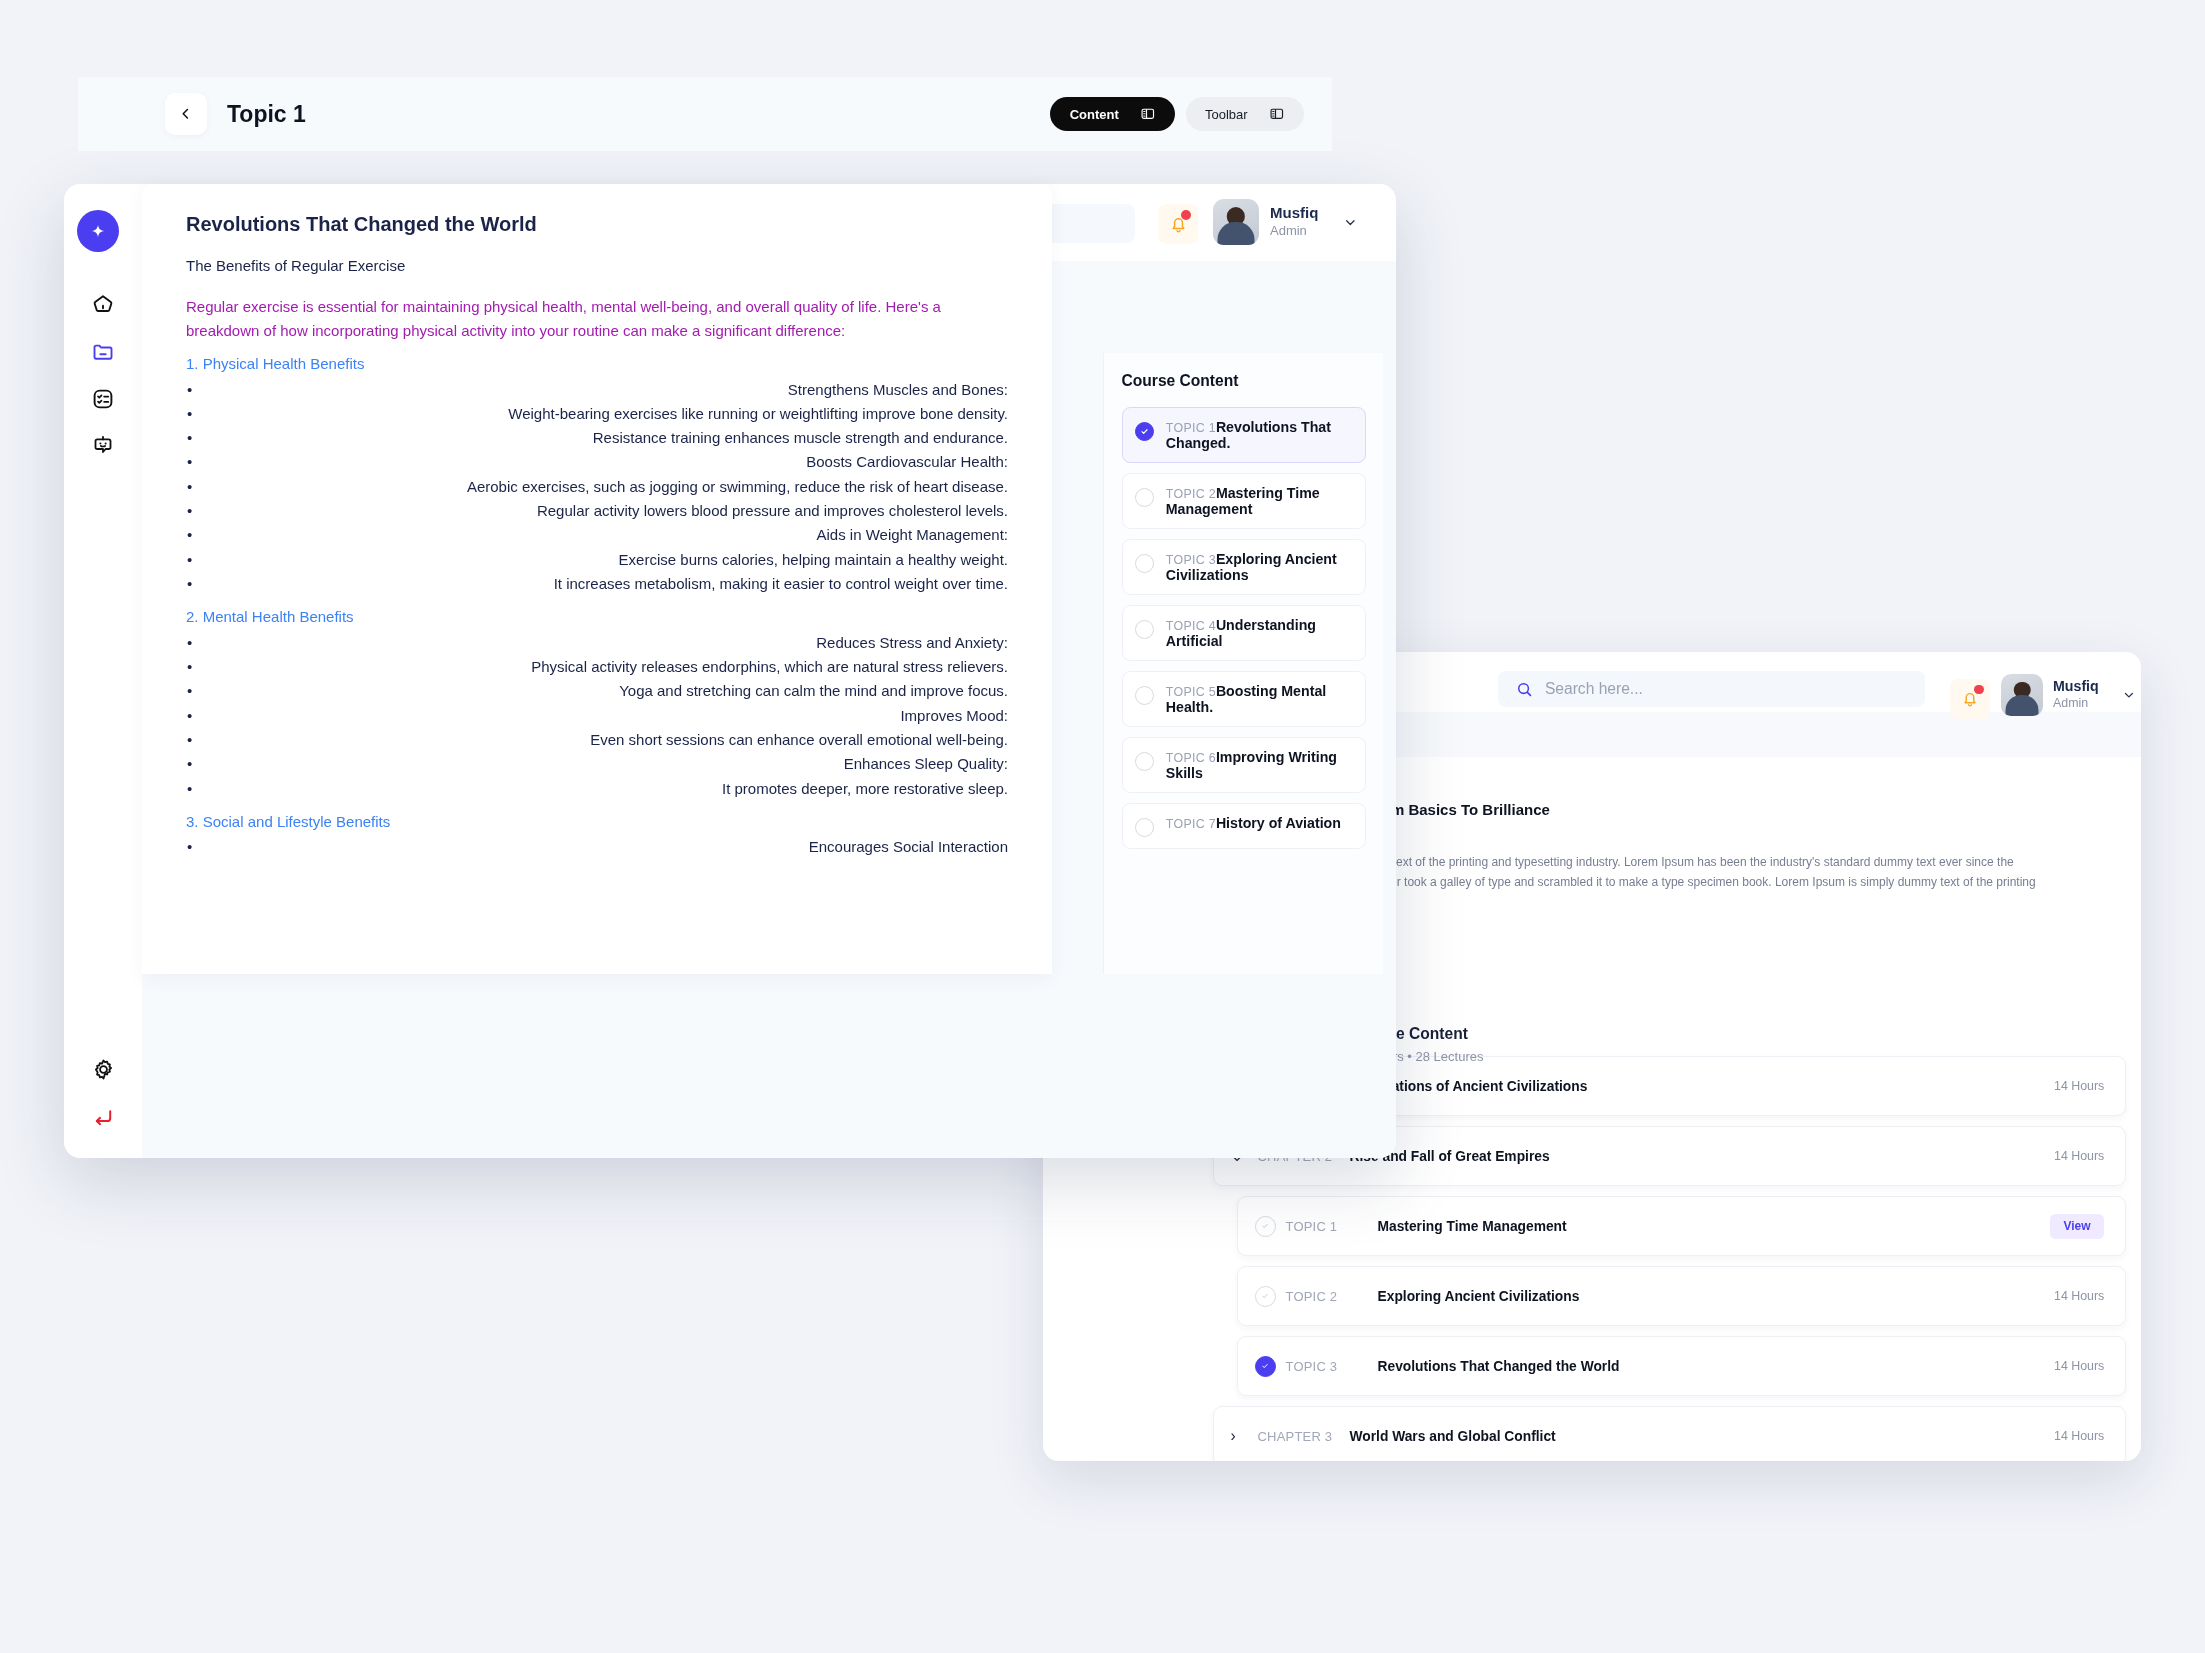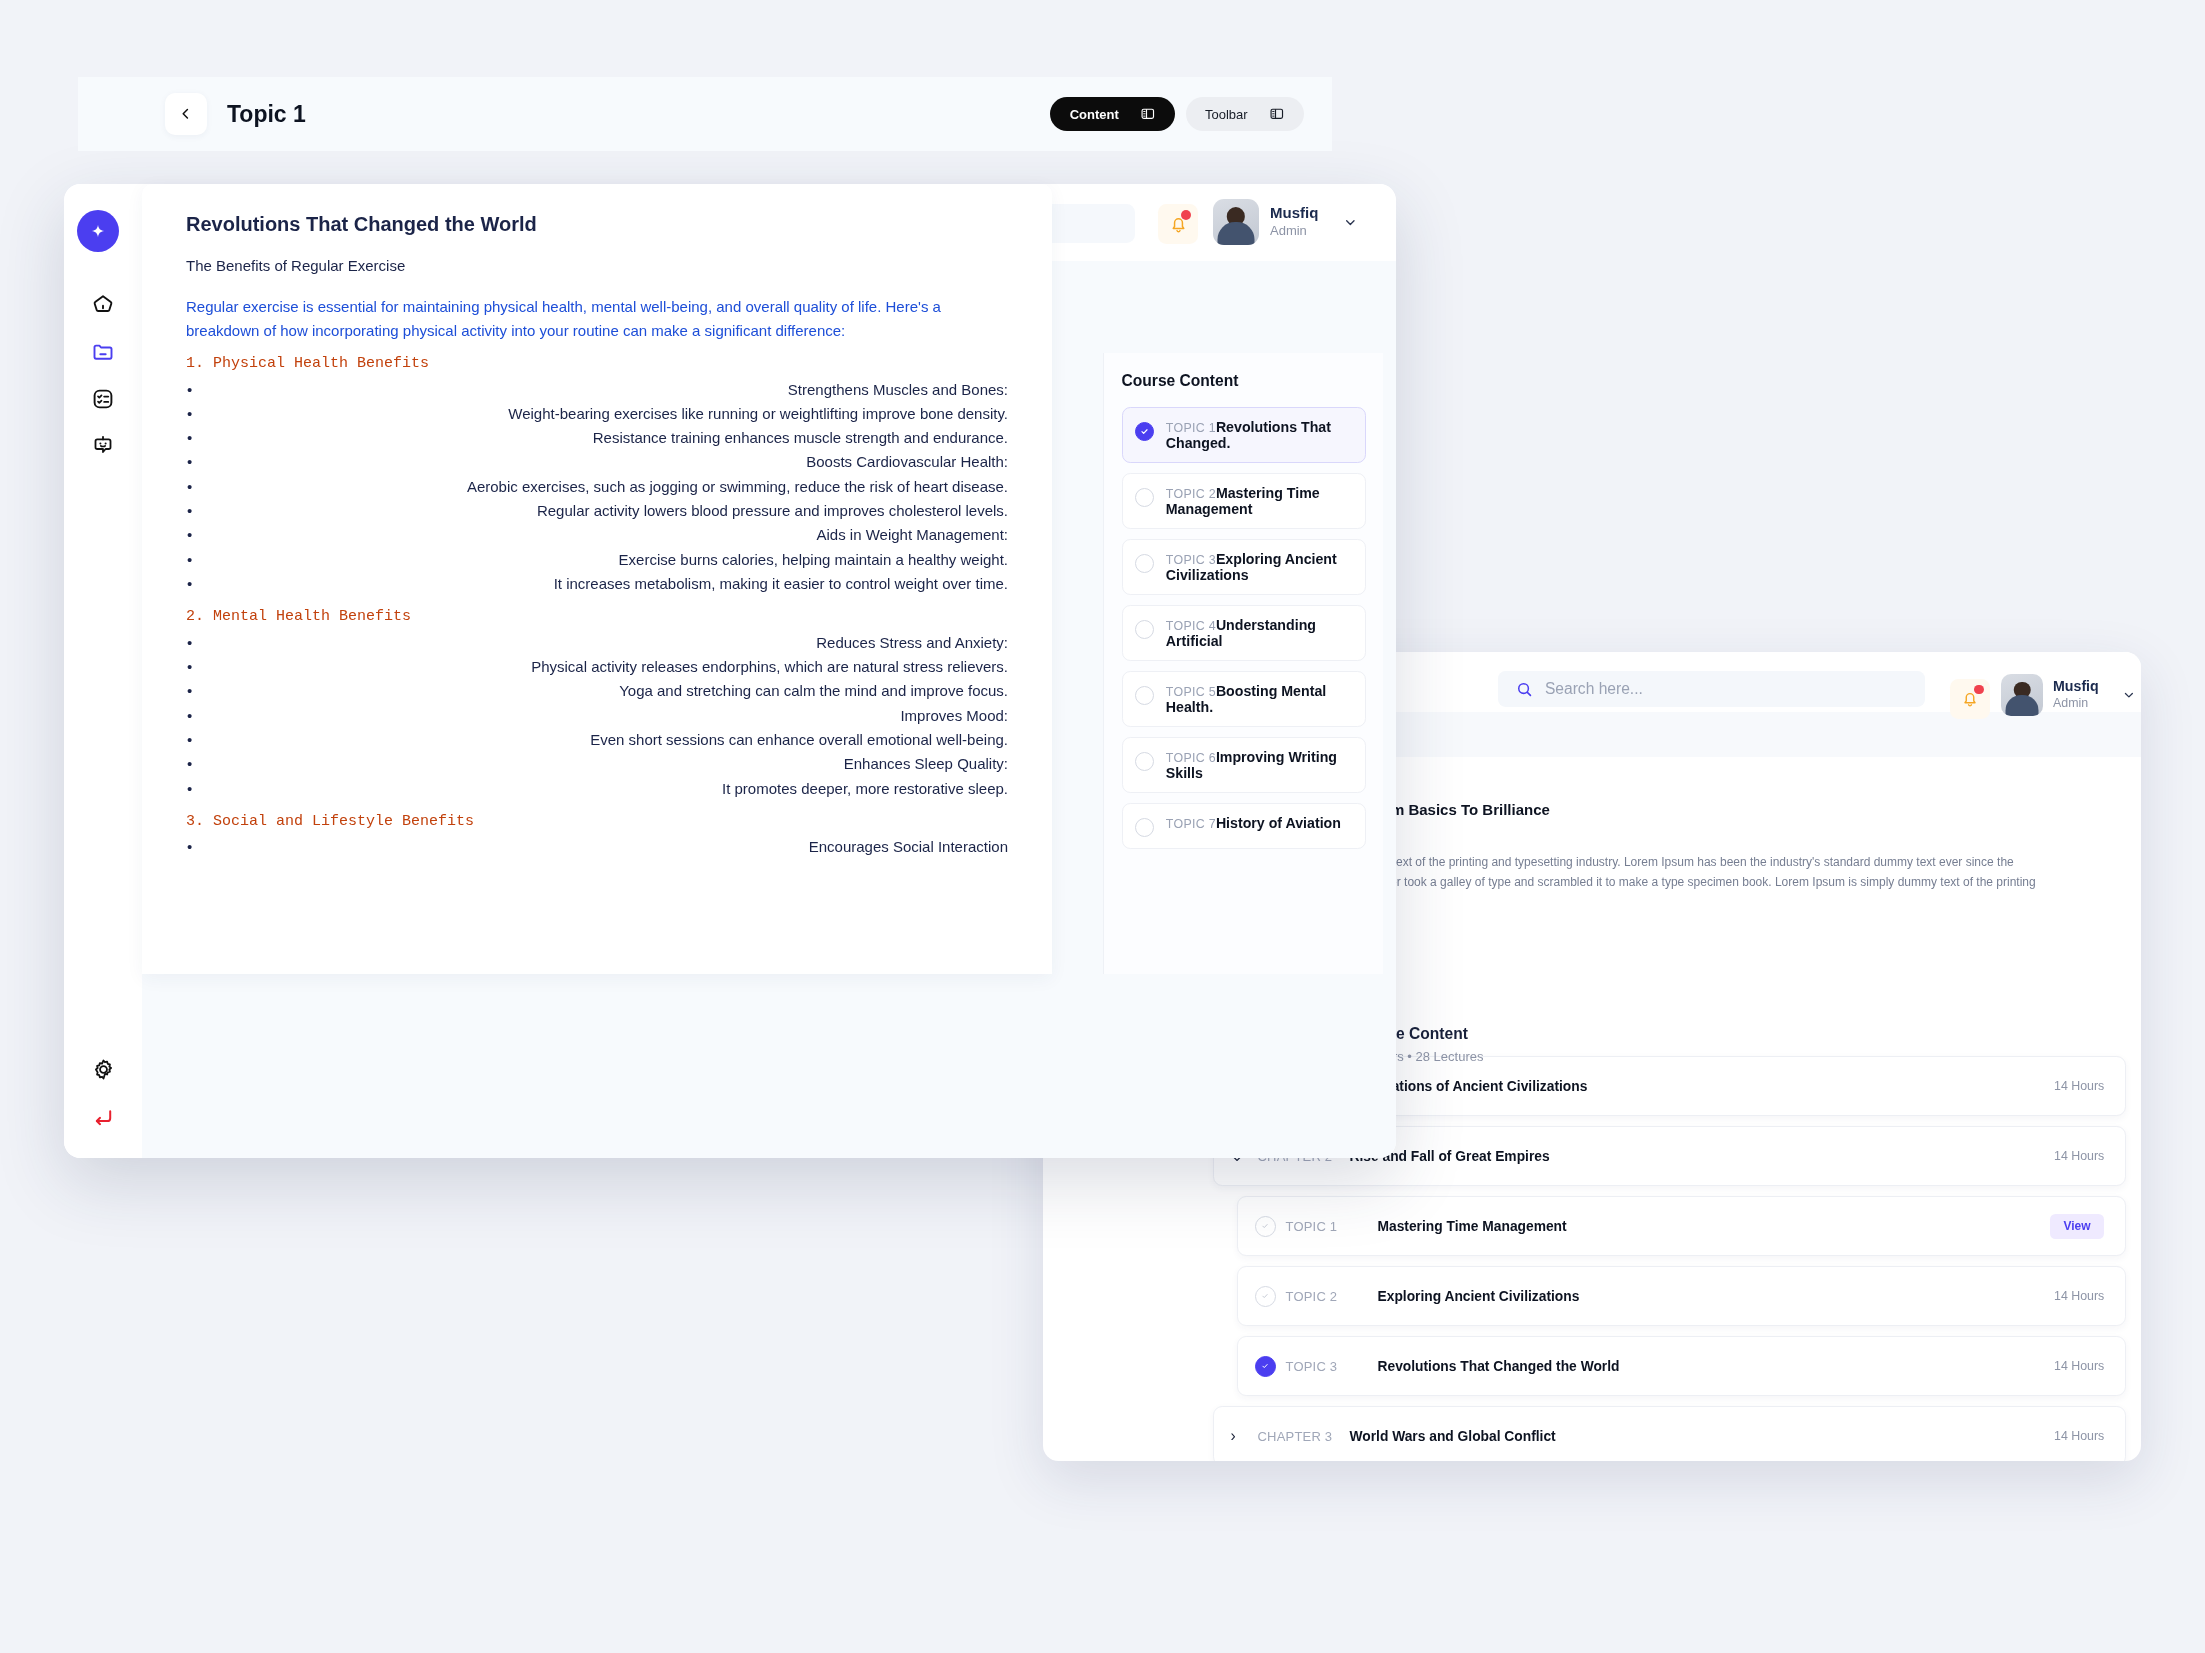--- a/index.html
+++ b/index.html
@@ -157,22 +157,22 @@
   .seg-btn.active { background:#0c0c0c; color:#fff; font-weight:600; }
   .seg-btn.idle { background:#eceef2; color:#171c27; font-weight:400; }
 
   .doc {
     position:absolute; left: 142px; top: 184px; width: 910px; height: 790px;
     background:#fff; border-radius: 10px 10px 0 0; padding: 28.5px 44px 0 44px;
     box-shadow: 0 4.6px 18.4px rgba(45,55,90,.05);
   }
   .doc h1 { font-size: 20px; font-weight: 700; color:#1b2448; margin-bottom: 21px; }
   .doc .sub { font-size: 15px; color:#1b2448; margin-bottom: 21px; }
-  .doc .para { font-size: 15px; line-height: 1.62; color:#1d4ed8; }
-  .doc .sec { font-size: 15px; color:#c2410c; margin-bottom: 5.5px; margin-top: 12px; font-family: Liberation Mono, monospace; }
+  .doc .para { font-size: 15px; line-height: 1.62; color:#a21caf; }
+  .doc .sec { font-size: 15px; color:#3b82f6; margin-bottom: 5.5px; margin-top: 12px; }
   .doc li { list-style:none; font-size: 15px; line-height: 1.62; color:#1b2448; padding-left: 13px; position:relative;text-align:right; }
   .doc li:before { content:"•"; position:absolute; left: 0.9px; }
 
   .ccpanel {
     position:absolute; left: 1103px; top: 353px; width: 280px; height: 621px;
     background:#fcfdff; border-left:0.5px solid #eef1f6; padding: 19.3px 17.5px 0 17.5px;
     border-radius: 0 0 0 0;
   }
   .cc-h { font-size: 15.6px; font-weight:700; color:#0d1321; margin-bottom: 16.5px; }
   .cc-item {

